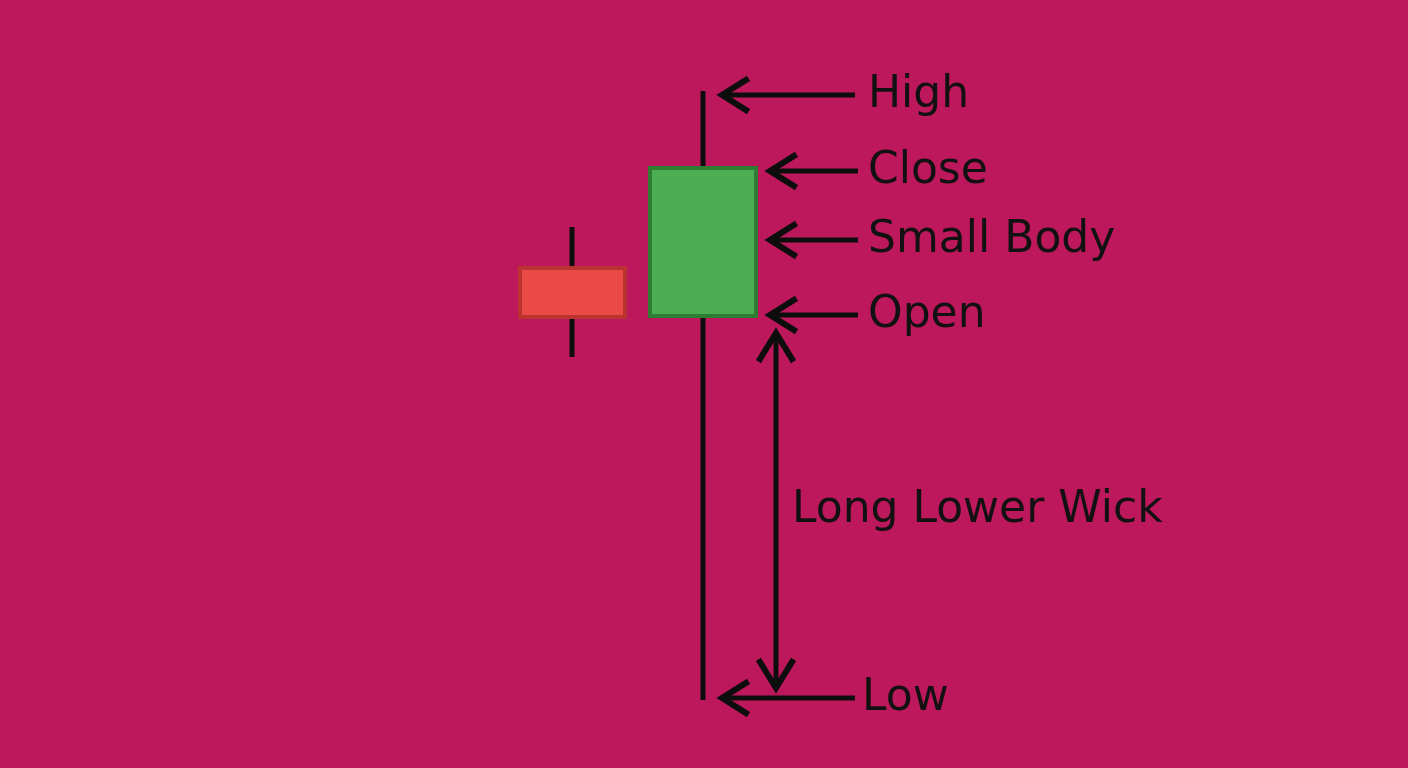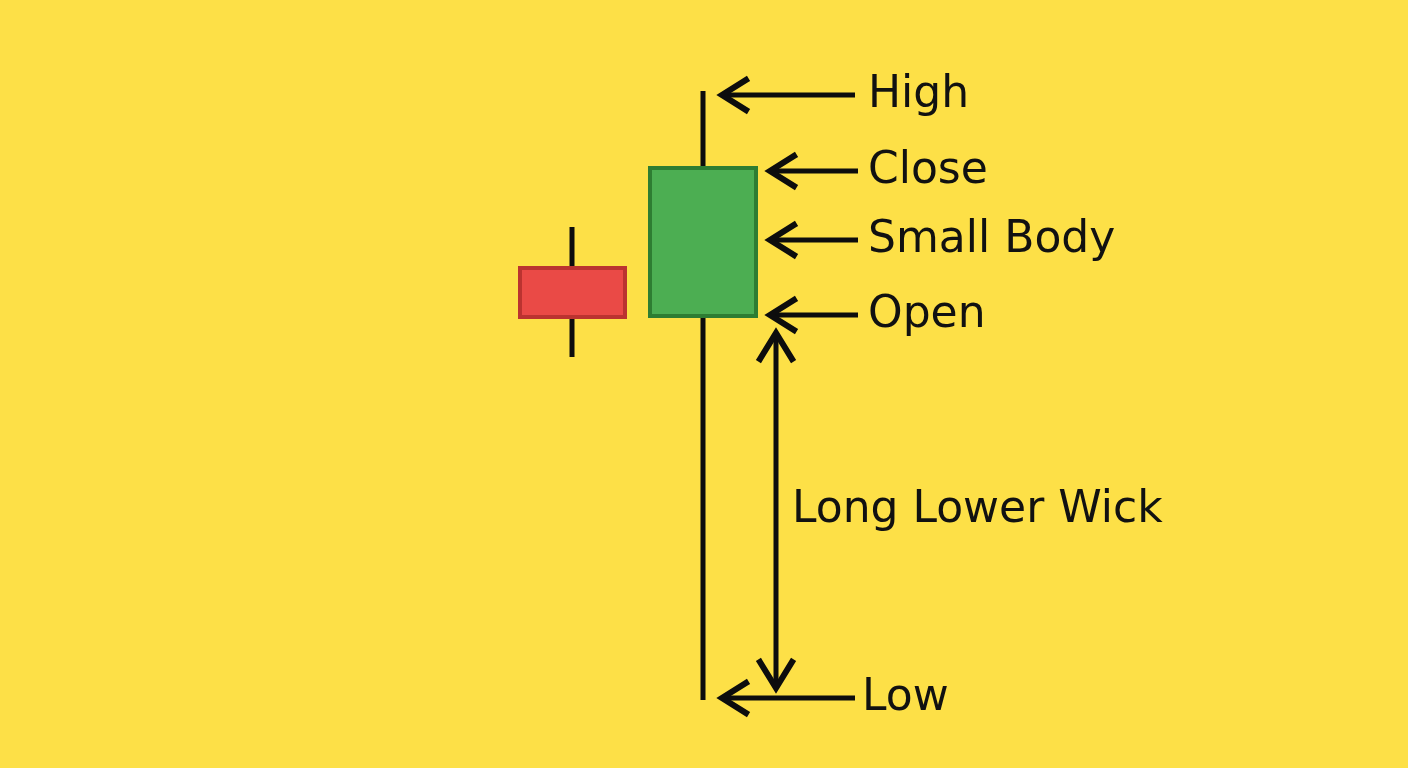--- a/index.html
+++ b/index.html
@@ -49,21 +49,21 @@
     stroke-linecap: square;
     stroke-linejoin: miter;
   }
   .candle-body {
     stroke-width: 4;
   }
 </style>
 </head>
 <body>
 
-<div id="stage" style="background: #fde047;">
+<div id="stage" style="background: #be185d;">
   <svg id="diagram-svg" viewBox="0 0 1408 768">
 
     <g>
       <line id="red-wick" class="wick-line" x1="572" y1="227" x2="572" y2="357" stroke="#0d0d0d"></line>
       <rect id="red-body" class="candle-body" x="520" y="268" width="105" height="49" fill="#ea4a46" stroke="#bb3330"></rect>
     </g>
 
     <g>
       <line id="green-wick" class="wick-line" x1="703" y1="91" x2="703" y2="700" stroke="#0d0d0d"></line>
       <rect id="green-body" class="candle-body" x="650" y="168" width="106" height="148" fill="#4cae52" stroke="#2e7d32"></rect>

